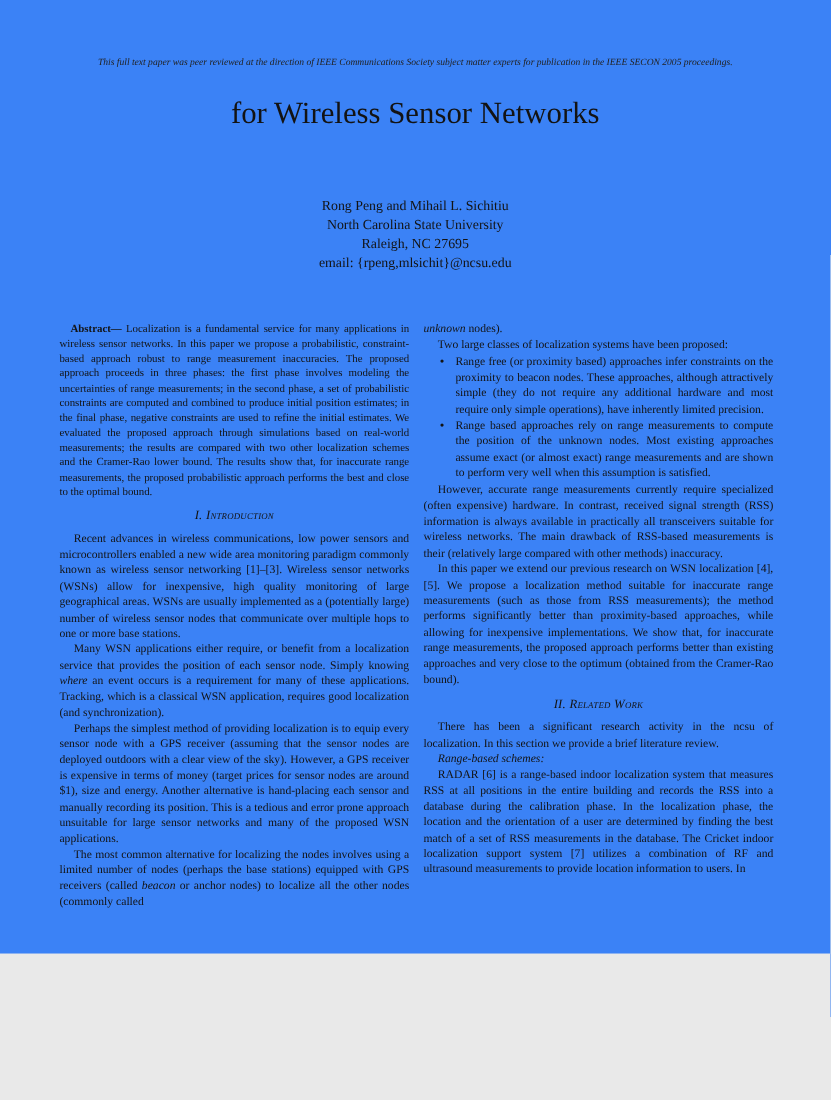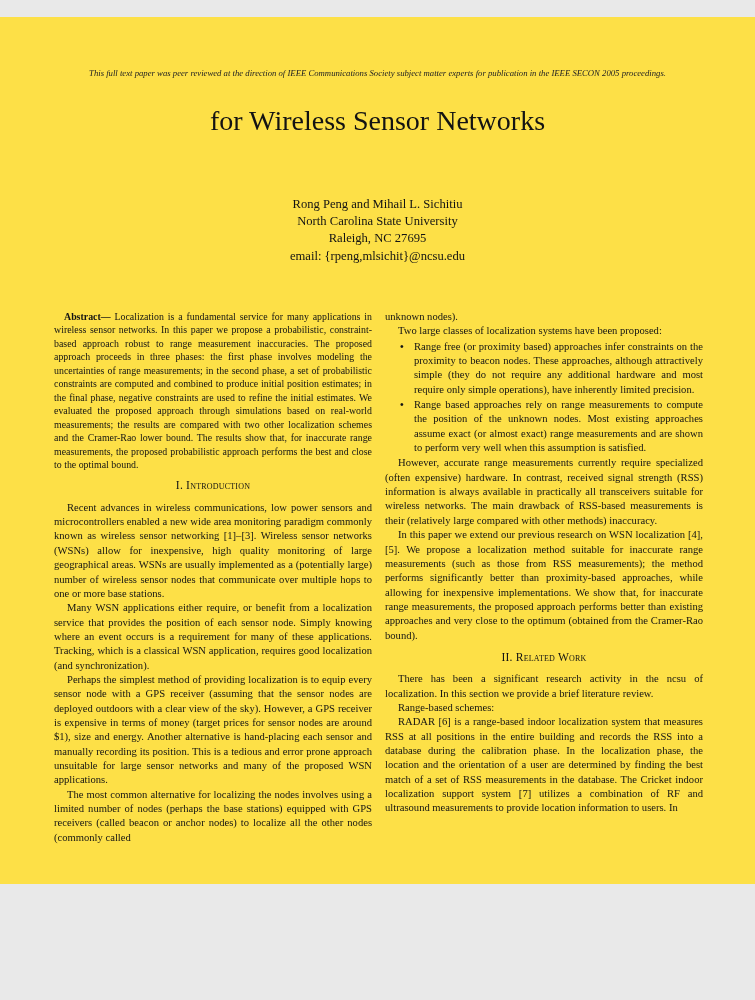--- a/index.html
+++ b/index.html
@@ -1,21 +1,21 @@
 <!DOCTYPE html>
 <html><head>
 <meta charset="utf-8">
 <style>
   html, body { margin: 0; padding: 0; background: #e9e9e9; }
   .page {
     position: relative;
     width: 755px;
     height: 867px;
-    margin: 17px auto;
-    background: #fde047;
+    margin: 0 auto;
+    background: #3b82f6;
     font-family: "Liberation Serif", serif;
     color: #131313;
     overflow: hidden;
   }
   .notice {
     position: absolute;
     top: 51px; left: 0; right: 0;
     text-align: center;
     font-style: italic;
     font-size: 8.7px;
@@ -59,35 +59,36 @@
     text-indent: 10px;
   }
   .sec-heading {
     margin: 8px 0 7px 0;
     text-align: center;
     font-weight: normal;
     font-variant: small-caps;
     font-size: 11.6px;
     letter-spacing: 0.2px;
     text-indent: 0;
+    font-style: italic;
   }
   p.body { margin: 0; text-indent: 13px; }
   p.noindent { text-indent: 0; }
   .bullet-item {
     position: relative;
     padding-left: 29px;
     margin: 1px 0;
   }
   .bullet-marker {
     position: absolute;
     left: 15px;
     top: 0;
     font-weight: bold;
   }
-  .s-i { }
+  .s-i { font-style: italic; }
   .s-b { font-weight: normal; }
   .s-bi { font-weight: bold; }
   .footer-copyright {
     position: absolute;
     top: 938px; left: 54px;
     font-weight: bold;
     font-size: 10.4px;
   }
   .footer-page {
     position: absolute;

